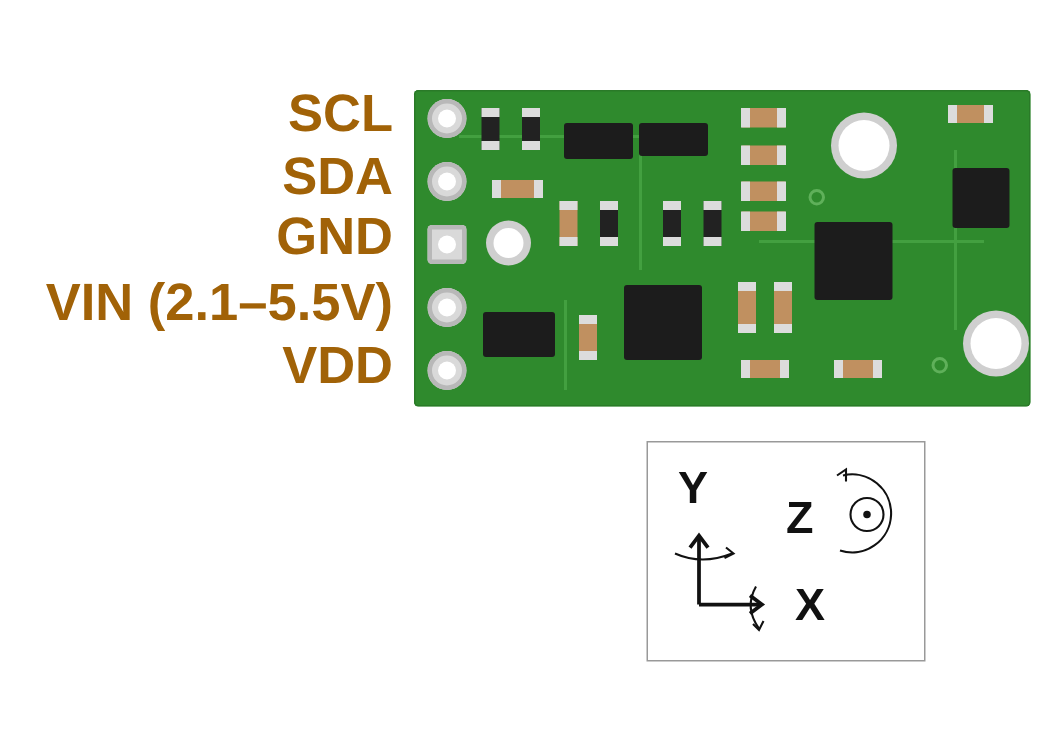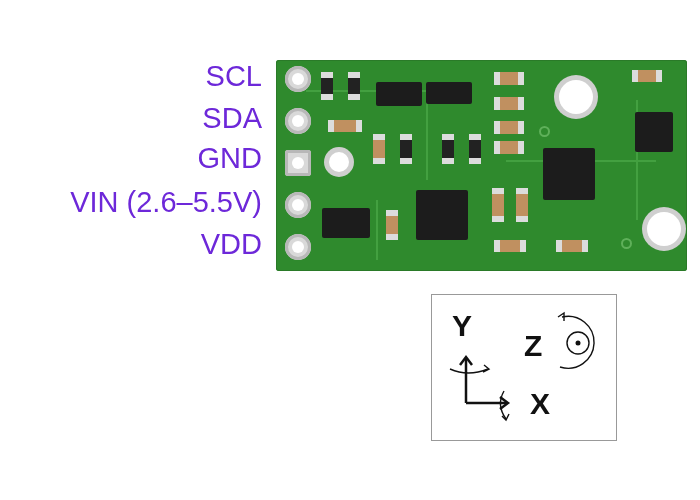--- a/index.html
+++ b/index.html
@@ -1,18 +1,18 @@
 <!DOCTYPE html>
 <html><head>
 <meta charset="utf-8">
 <style>
   html, body { margin:0; padding:0; }
   body { width:700px; height:500px; background:#ffffff; position:relative; overflow:hidden; font-family:"Liberation Sans", sans-serif; }
   .labels { position:absolute; left:0; top:60px; width:262px; }
-  .pin-label { position:absolute; right:0; font-weight:normal; font-size:29px; color:#6d28d9; line-height:32px; white-space:nowrap; }
+  .pin-label { position:absolute; right:0; font-weight:bold; font-size:35px; color:#a16207; line-height:32px; white-space:nowrap; }
   .board { position:absolute; left:276px; top:60px; width:411px; height:211px; background:#2f8a2d; border-radius:3px; box-shadow: inset 0 0 0 1px #2a7a28; }
   .pad { position:absolute; width:26px; height:26px; border-radius:50%; background:#d9d9d9; box-shadow: inset 0 0 0 3px #b8b8b8; }
   .pad::after { content:""; position:absolute; left:7px; top:7px; width:12px; height:12px; border-radius:50%; background:#fff; }
   .pad.square { border-radius:3px; }
   .hole { position:absolute; border-radius:50%; background:#fff; box-shadow: 0 0 0 5px #cfcfcf; }
   .chip { position:absolute; background:#1c1c1c; border-radius:2px; }
   .cap { position:absolute; background:#c09060; border-radius:1px; }
   .cap::before, .cap::after { content:""; position:absolute; top:0; width:6px; height:100%; background:#dcdcdc; }
   .cap::before { left:0; } .cap::after { right:0; }
   .capv { position:absolute; background:#c09060; }
@@ -26,21 +26,21 @@
   .axis-box { position:absolute; left:431px; top:294px; width:184px; height:145px; border:1px solid #999; background:#fff; }
   .axis-letter { position:absolute; font-weight:bold; font-size:30px; color:#111; }
 </style>
 </head>
 <body>
 
 <div class="labels">
   <div class="pin-label" style="top:0px">SCL</div>
   <div class="pin-label" style="top:42px">SDA</div>
   <div class="pin-label" style="top:82px">GND</div>
-  <div class="pin-label" style="top:126px">VIN (2.6–5.5V)</div>
+  <div class="pin-label" style="top:126px">VIN (2.1–5.5V)</div>
   <div class="pin-label" style="top:168px">VDD</div>
 </div>
 
 <div class="board">
   <div class="trace" style="left:30px;top:30px;width:120px;height:2px"></div>
   <div class="trace" style="left:150px;top:30px;width:2px;height:90px"></div>
   <div class="trace" style="left:230px;top:100px;width:150px;height:2px"></div>
   <div class="trace" style="left:100px;top:140px;width:2px;height:60px"></div>
   <div class="trace" style="left:360px;top:40px;width:2px;height:120px"></div>
 

